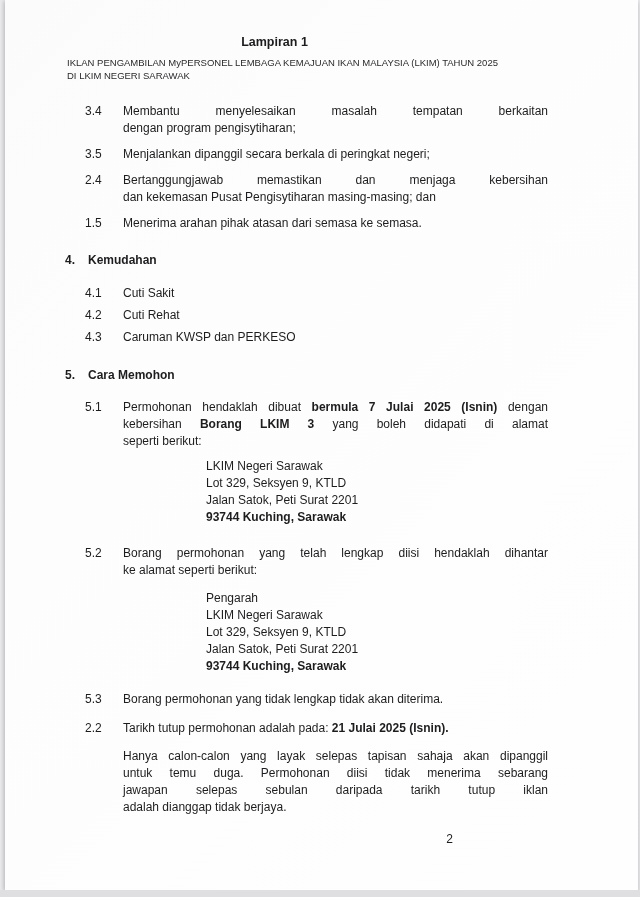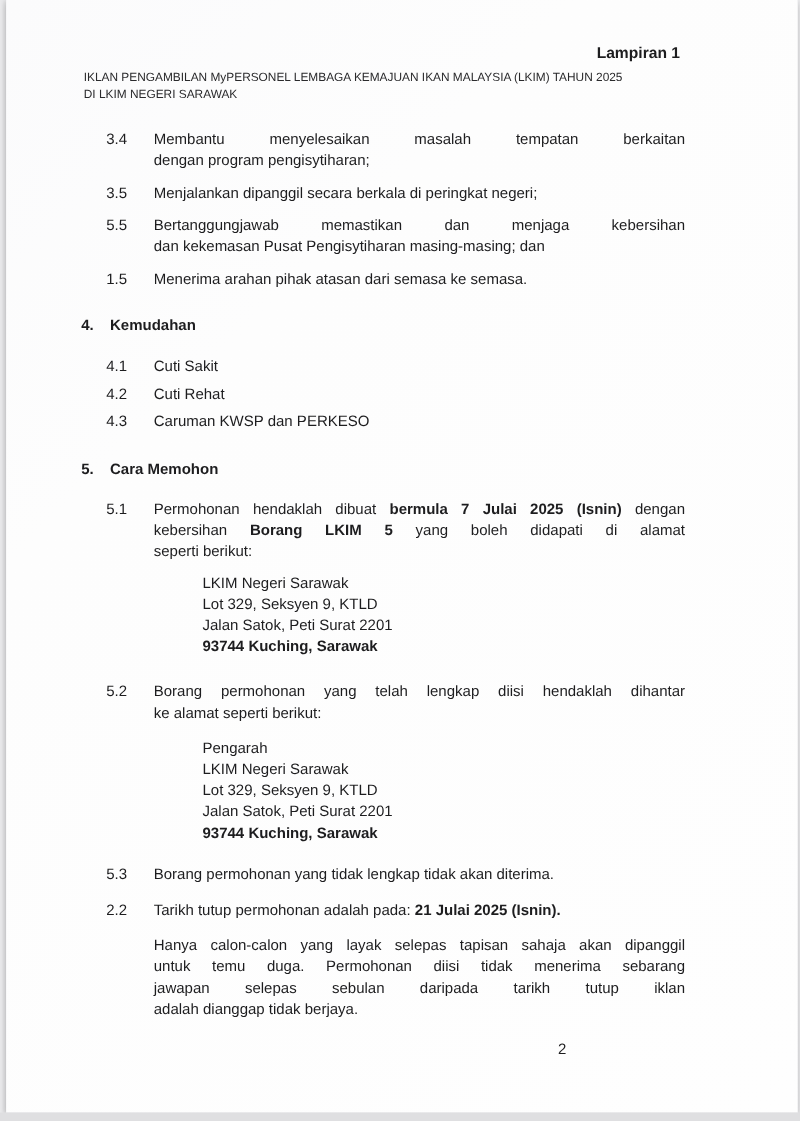--- a/index.html
+++ b/index.html
@@ -14,21 +14,21 @@
     left: 5px; top: 0;
     width: 633px; height: 890px;
     background: linear-gradient(135deg, #fbfbfc 0%, #fdfdfd 30%, #fefefe 100%);
     box-shadow: -2px 0 3px rgba(0,0,0,0.07), 0 2px 5px rgba(0,0,0,0.18);
     color: #1d1d1f;
     box-sizing: border-box;
   }
   .lampiran {
     margin-top: 35px;
     padding-right: 94px;
-    text-align: right;
+    text-align: center;
     font-weight: bold;
     font-size: 12.5px;
     line-height: 15px;
   }
   .doc-header {
     margin-top: 6px;
     padding: 0 90px 0 62px;
     font-size: 9.5px;
     line-height: 13px;
     color: #2a2a2c;
@@ -45,21 +45,21 @@
   }
   .sec-head {
     display: grid;
     grid-template-columns: 23px 1fr;
     font-weight: bold;
   }
   .noindent {
     padding-left: 58px;
   }
   .jline { text-align: justify; text-align-last: justify; }
-  .addr { margin-left: 39px; }
+  .addr { margin-left: 83px; }
   .b { font-weight: bold; }
   .pagenum {
     padding-right: 95px;
     text-align: right;
     font-size: 12px;
   }
   
   .mt-i34 { margin-top: 21px; }
   .gap-a { margin-top: 9px; }
   .gap-b { margin-top: 5px; }
@@ -104,21 +104,21 @@
     </div>
 
     <div class="sub gap-a">
       <span>3.5</span>
       <div>
         <div>Menjalankan dipanggil secara berkala di peringkat negeri;</div>
       </div>
     </div>
 
     <div class="sub gap-a">
-      <span>5.5</span>
+      <span>2.4</span>
       <div>
         <div class="jline">Bertanggungjawab memastikan dan menjaga kebersihan</div>
         <div>dan kekemasan Pusat Pengisytiharan masing-masing; dan</div>
       </div>
     </div>
 
     <div class="sub gap-a">
       <span>1.5</span>
       <div>
         <div>Menerima arahan pihak atasan dari semasa ke semasa.</div>
@@ -145,21 +145,21 @@
 
     <div class="sec-head mt-sec5">
       <span>5.</span>
       <span>Cara Memohon</span>
     </div>
 
     <div class="sub mt-51">
       <span>5.1</span>
       <div>
         <div class="jline"><span>Permohonan hendaklah dibuat</span> <span class="b">bermula 7 Julai 2025 (Isnin)</span> <span>dengan</span></div>
-        <div class="jline"><span>kebersihan</span> <span class="b">Borang LKIM 5</span> <span>yang boleh didapati di alamat</span></div>
+        <div class="jline"><span>kebersihan</span> <span class="b">Borang LKIM 3</span> <span>yang boleh didapati di alamat</span></div>
         <div>seperti berikut:</div>
         <div class="addr mt-addr1">
           <div>LKIM Negeri Sarawak</div>
           <div>Lot 329, Seksyen 9, KTLD</div>
           <div>Jalan Satok, Peti Surat 2201</div>
           <div class="b">93744 Kuching, Sarawak</div>
         </div>
       </div>
     </div>
 

